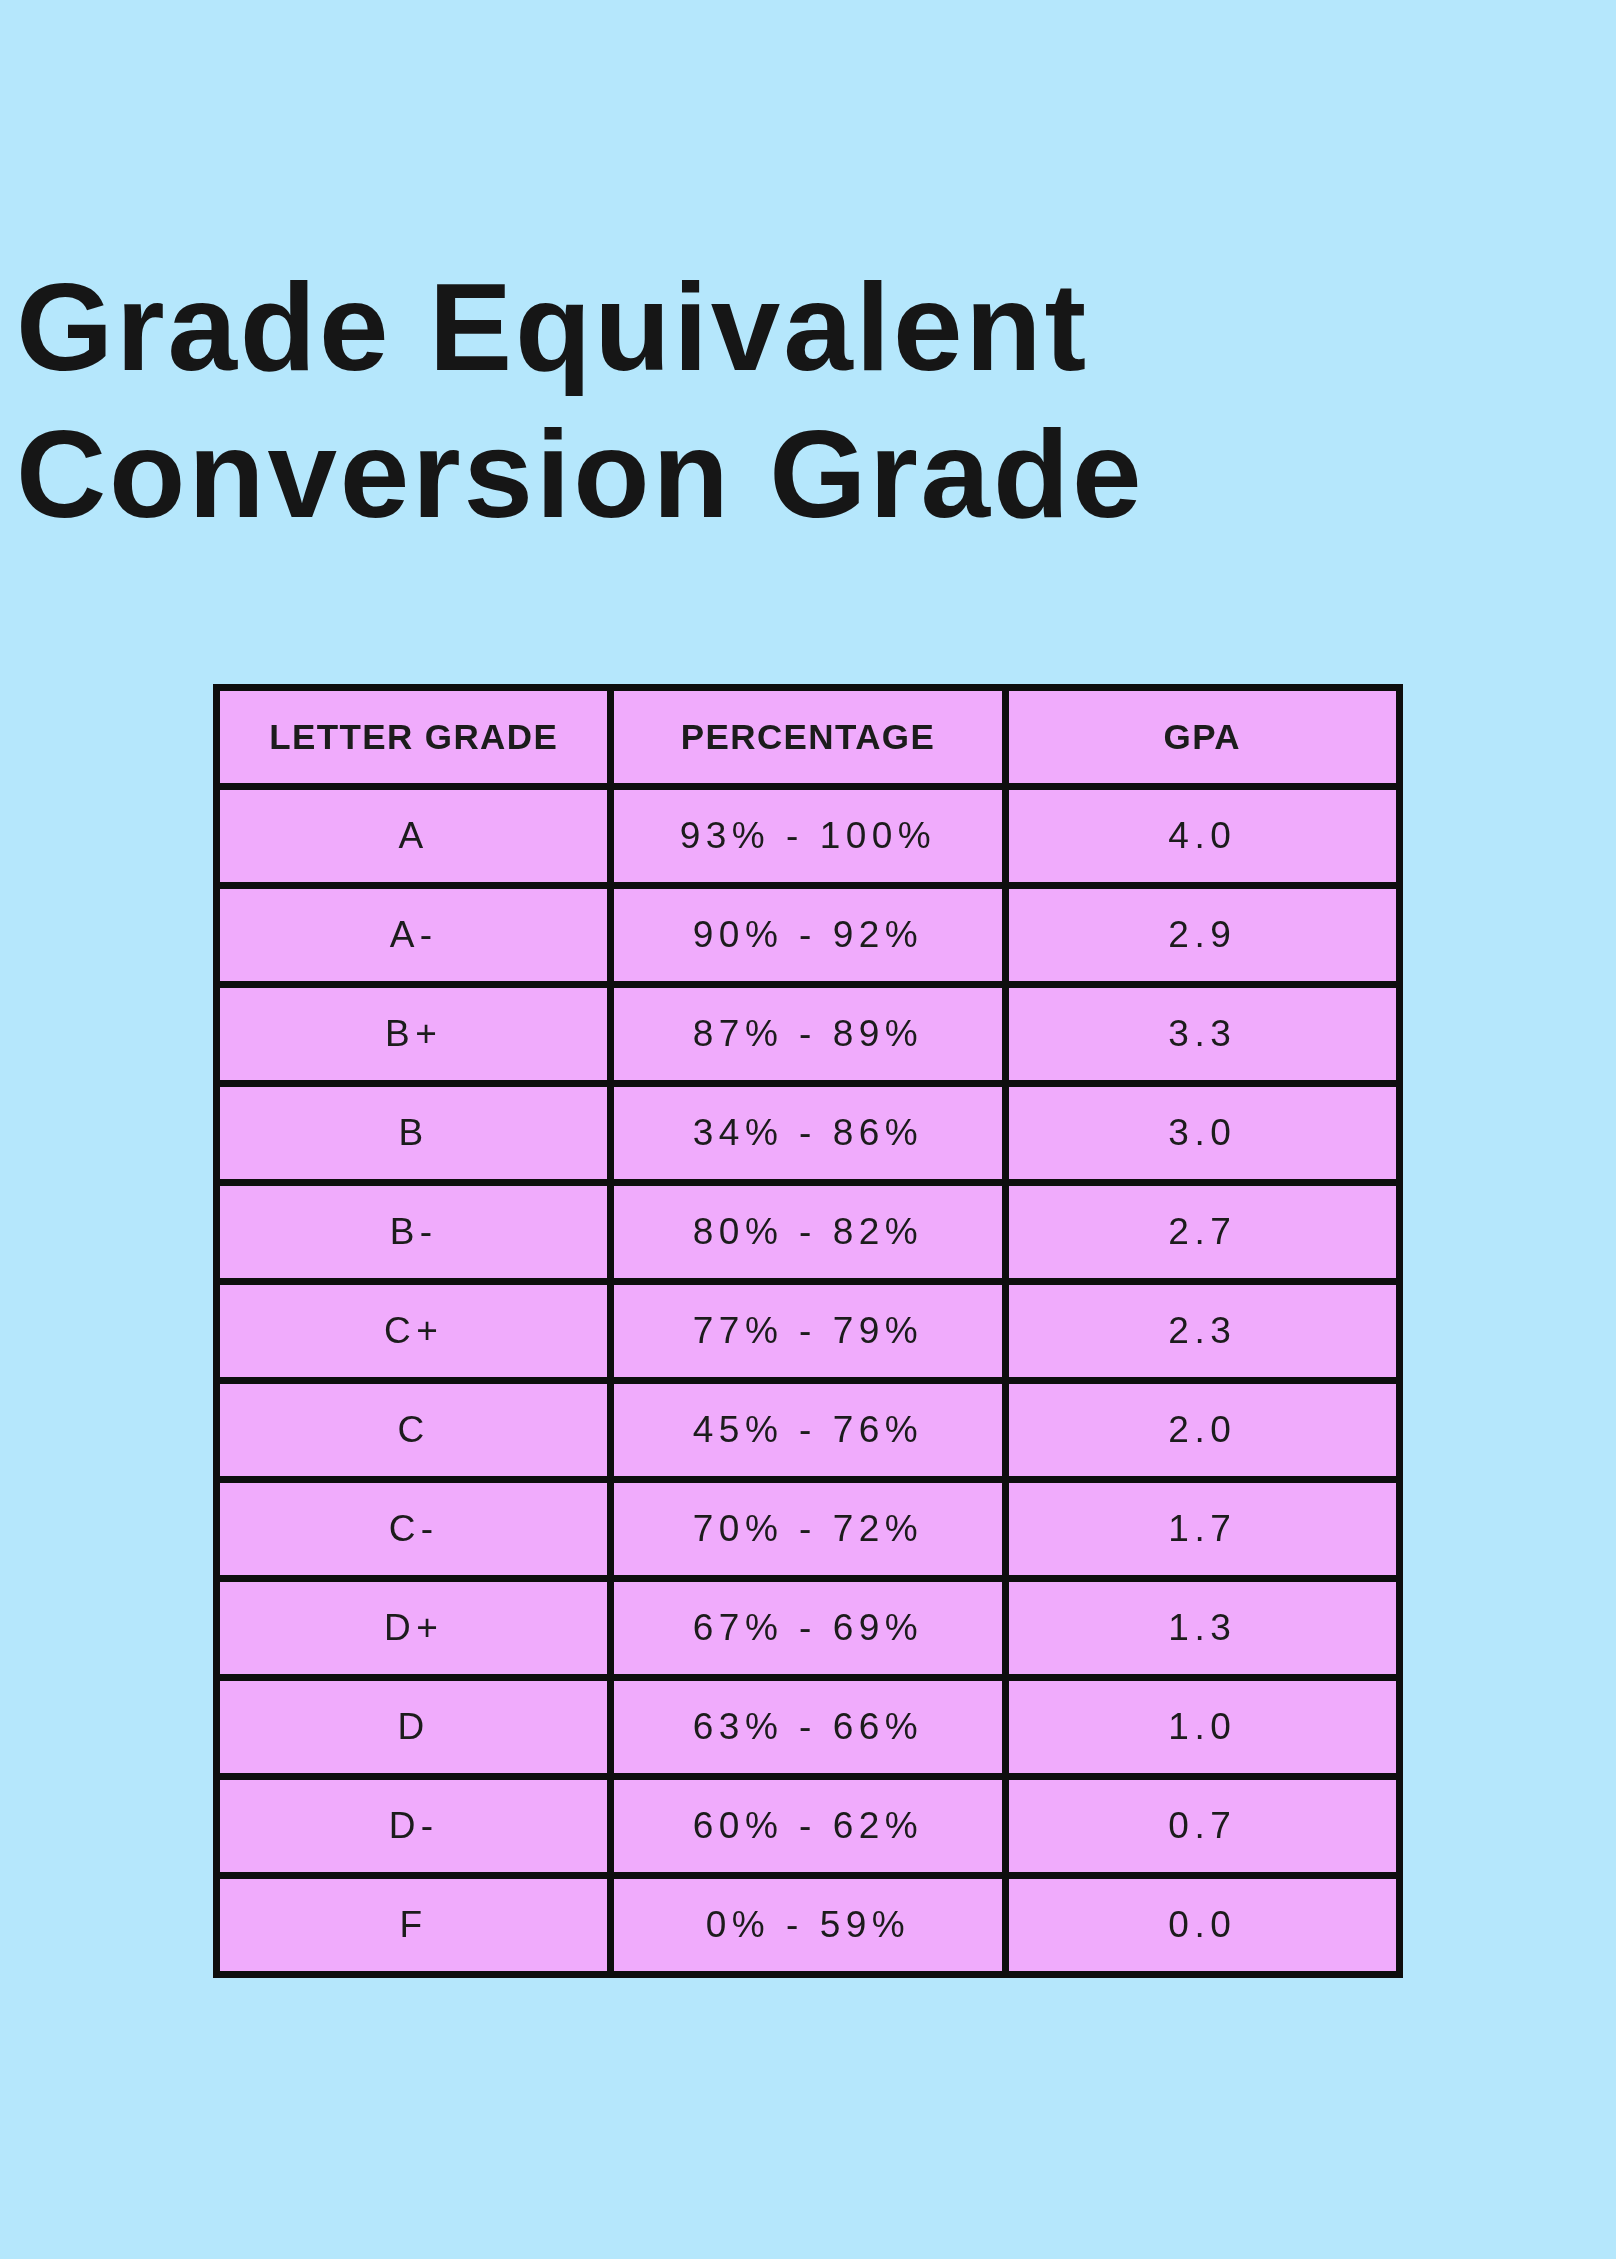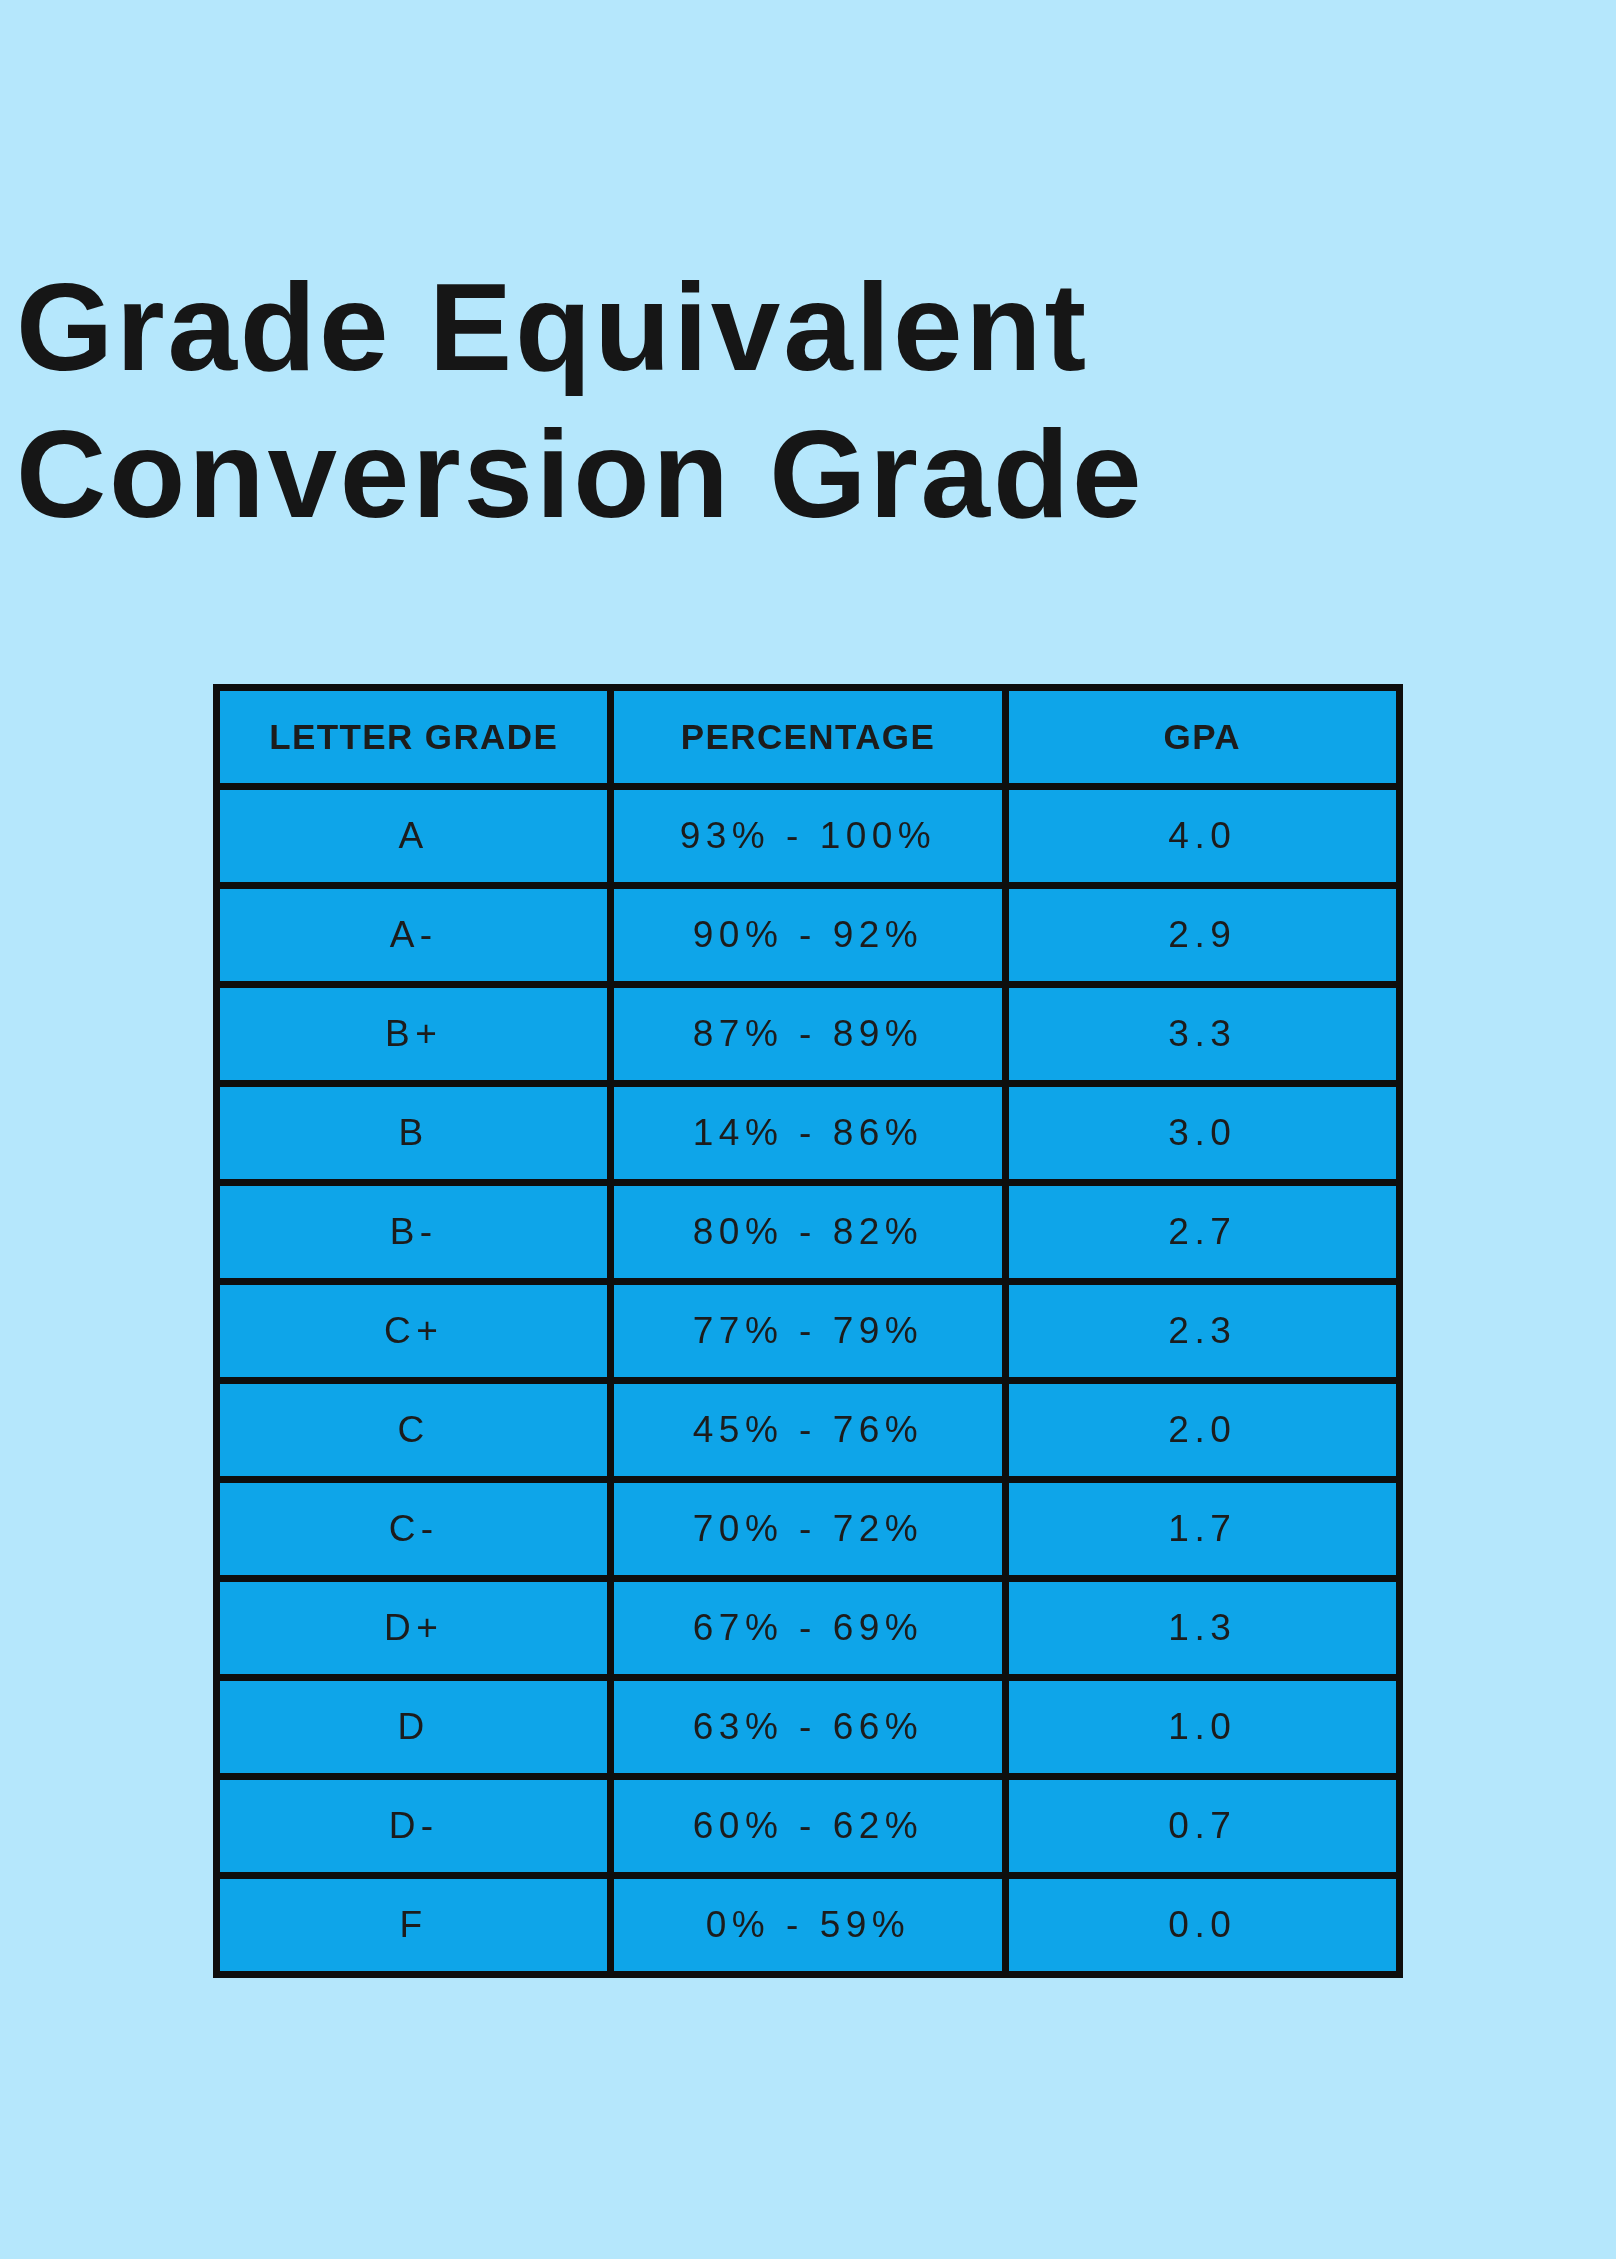--- a/index.html
+++ b/index.html
@@ -35,21 +35,21 @@
     left: 213px;
     top: 684px;
     width: 1190px;
     height: 1292px;
     border-collapse: collapse;
     table-layout: fixed;
   }
   .grade-table th,
   .grade-table td {
     border: 7.3px solid #0e0e0e;
-    background: #0ea5e9;
+    background: #f0abfc;
     text-align: center;
     vertical-align: middle;
     height: 92px;
     padding: 0;
     color: #1c1c1c;
   }
   .grade-table th {
     font-size: 35px;
     font-weight: 700;
     letter-spacing: 1.4px;
@@ -87,21 +87,21 @@
         <td>90% - 92%</td>
         <td>2.9</td>
       </tr>
       <tr>
         <td>B+</td>
         <td>87% - 89%</td>
         <td>3.3</td>
       </tr>
       <tr>
         <td>B</td>
-        <td>14% - 86%</td>
+        <td>34% - 86%</td>
         <td>3.0</td>
       </tr>
       <tr>
         <td>B-</td>
         <td>80% - 82%</td>
         <td>2.7</td>
       </tr>
       <tr>
         <td>C+</td>
         <td>77% - 79%</td>

